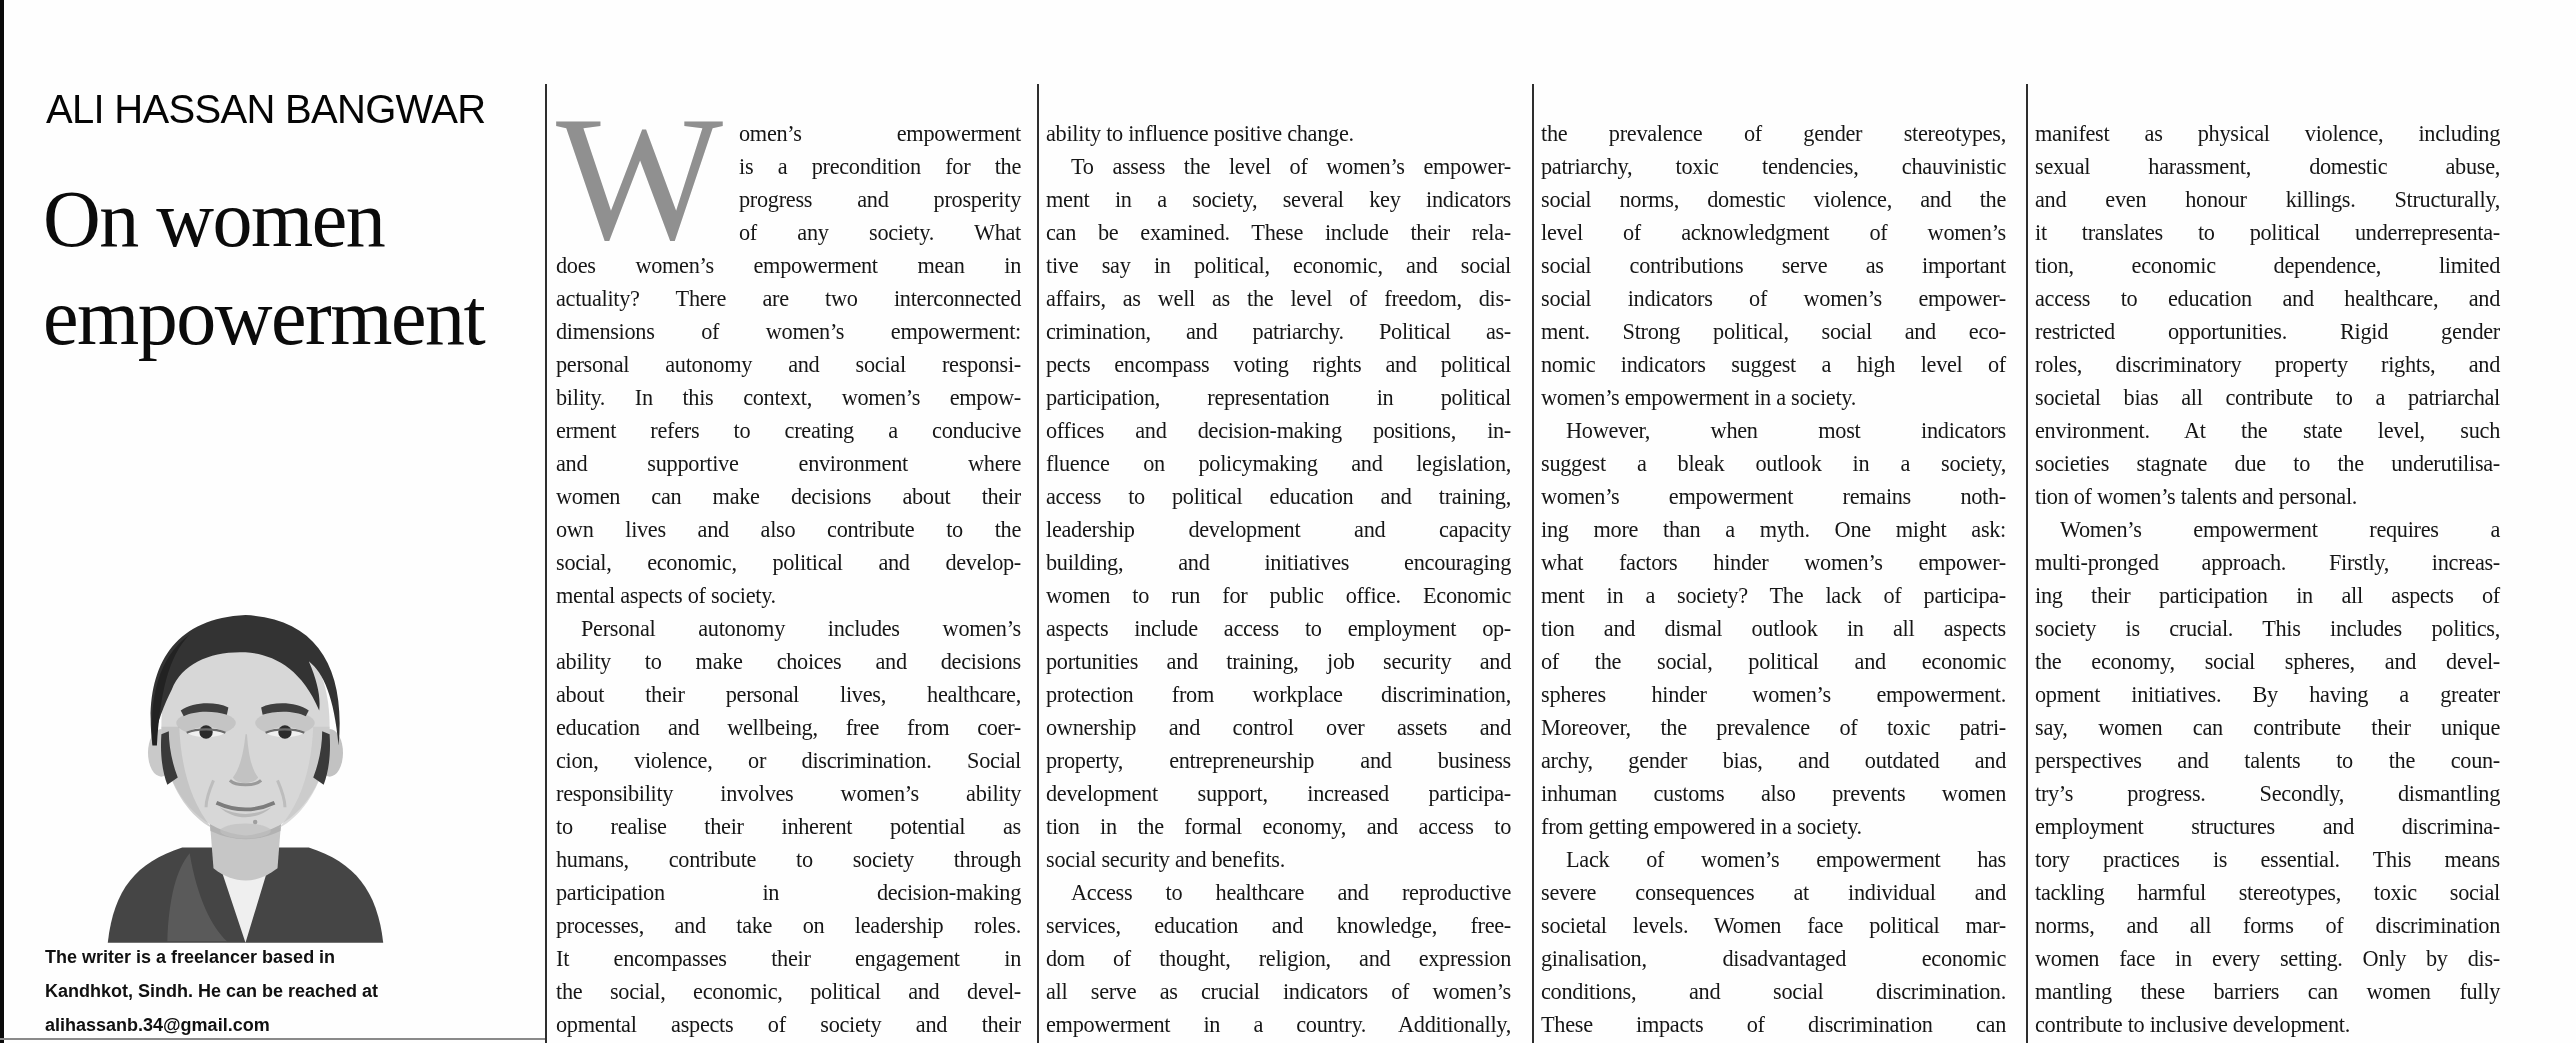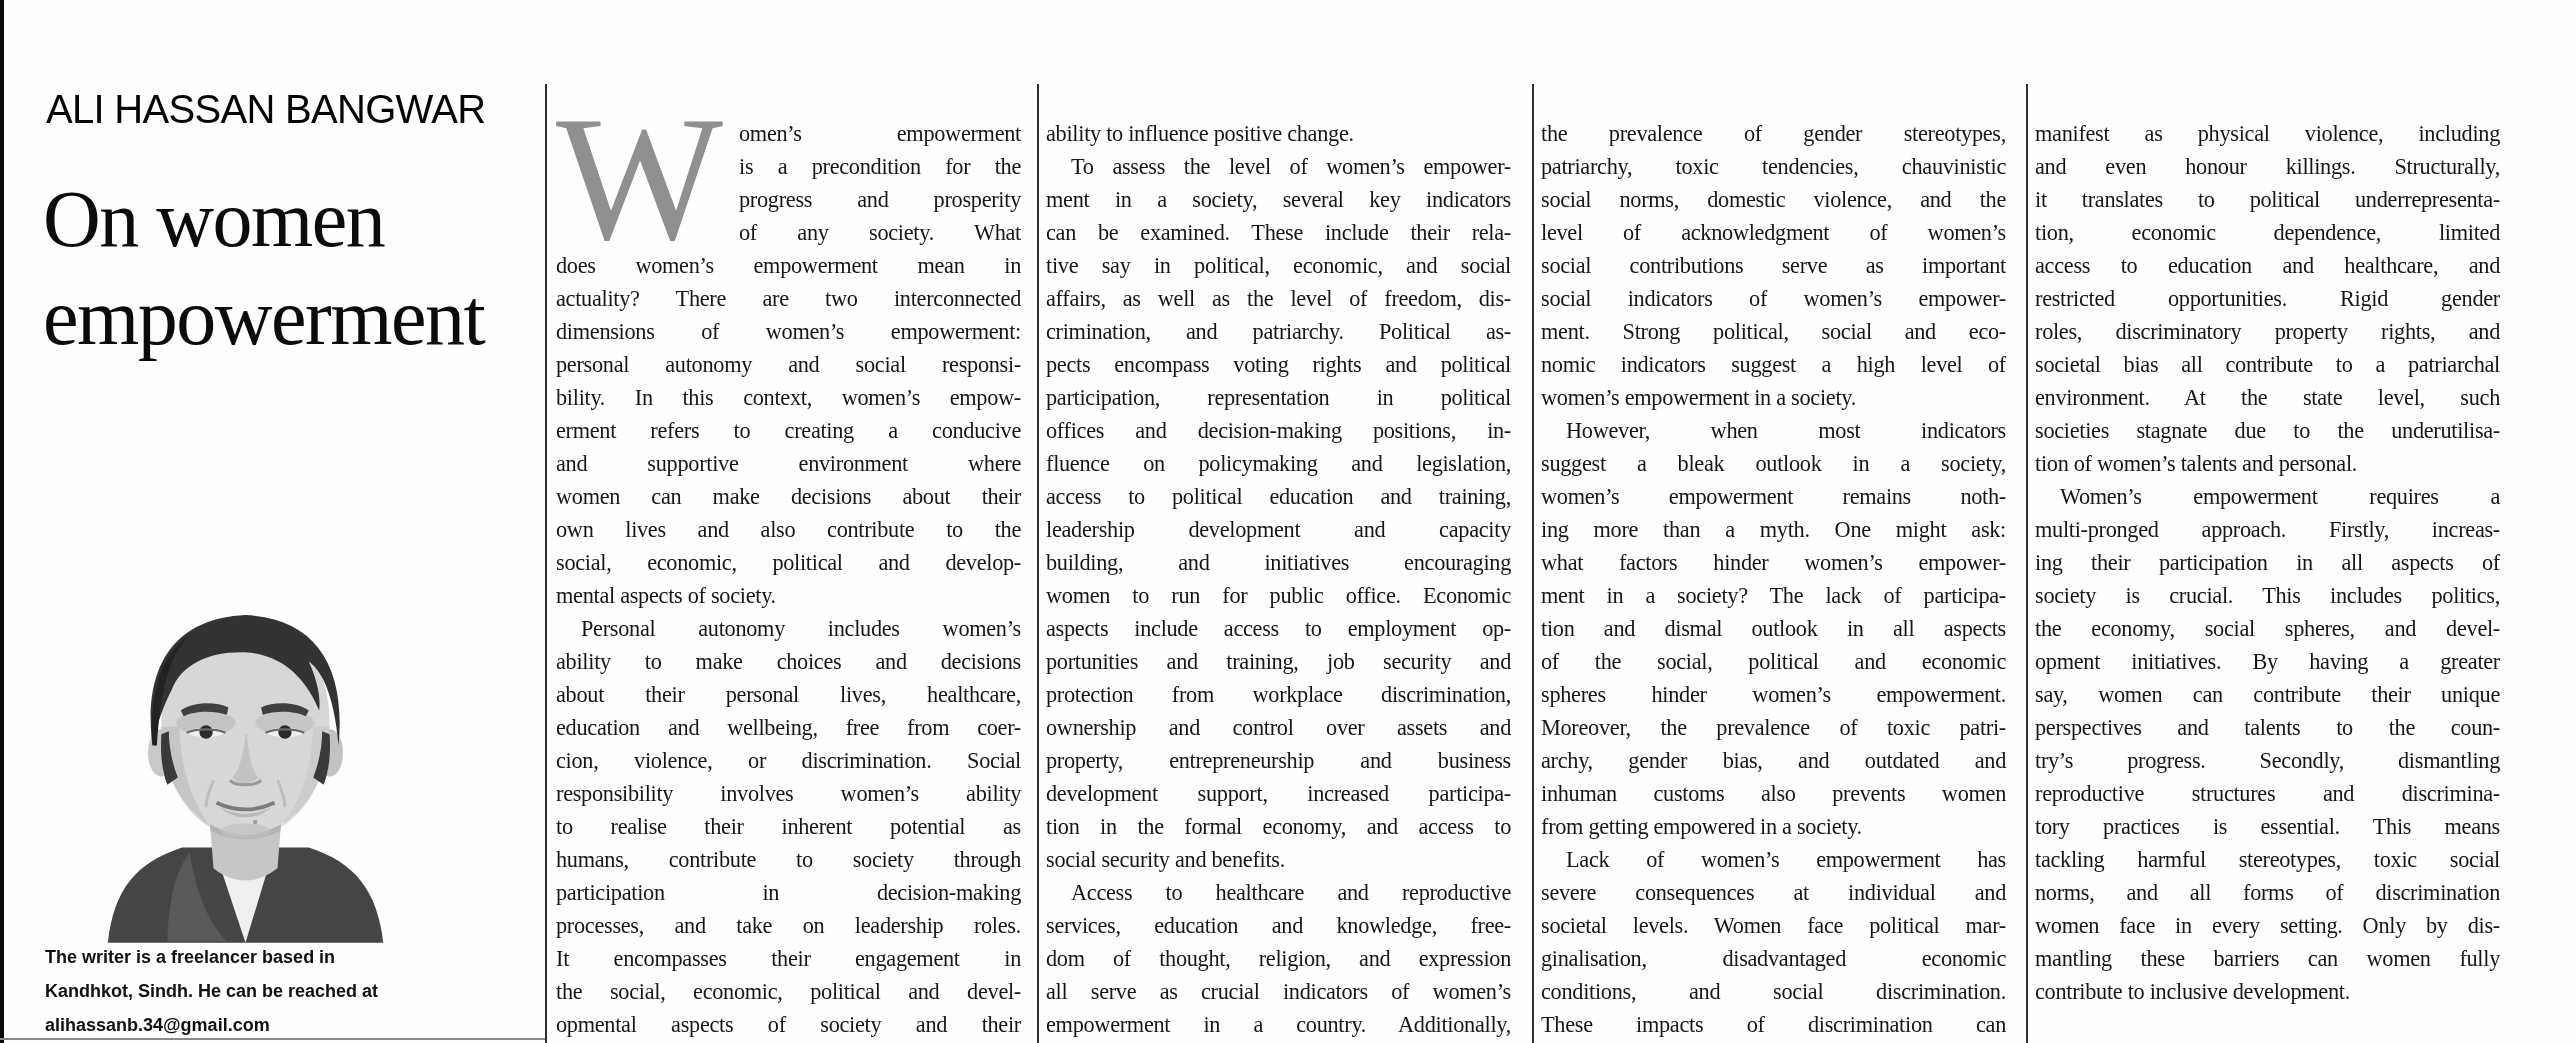--- a/index.html
+++ b/index.html
@@ -213,40 +213,41 @@
     <div class="line pend">from getting empowered in a society.</div>
     <div class="line indent">Lack of women’s empowerment has</div>
     <div class="line">severe consequences at individual and</div>
     <div class="line">societal levels. Women face political mar-</div>
     <div class="line">ginalisation, disadvantaged economic</div>
     <div class="line">conditions, and social discrimination.</div>
     <div class="line">These impacts of discrimination can</div>
   </div>
 <div class="column col4">
     <div class="line">manifest as physical violence, including</div>
+    <div class="line">sexual harassment, domestic abuse,</div>
     <div class="line">and even honour killings. Structurally,</div>
     <div class="line">it translates to political underrepresenta-</div>
     <div class="line">tion, economic dependence, limited</div>
     <div class="line">access to education and healthcare, and</div>
     <div class="line">restricted opportunities. Rigid gender</div>
     <div class="line">roles, discriminatory property rights, and</div>
     <div class="line">societal bias all contribute to a patriarchal</div>
     <div class="line">environment. At the state level, such</div>
     <div class="line">societies stagnate due to the underutilisa-</div>
     <div class="line pend">tion of women’s talents and personal.</div>
     <div class="line indent">Women’s empowerment requires a</div>
     <div class="line">multi-pronged approach. Firstly, increas-</div>
     <div class="line">ing their participation in all aspects of</div>
     <div class="line">society is crucial. This includes politics,</div>
     <div class="line">the economy, social spheres, and devel-</div>
     <div class="line">opment initiatives. By having a greater</div>
     <div class="line">say, women can contribute their unique</div>
     <div class="line">perspectives and talents to the coun-</div>
     <div class="line">try’s progress. Secondly, dismantling</div>
-    <div class="line">reproductive structures and discrimina-</div>
+    <div class="line">employment structures and discrimina-</div>
     <div class="line">tory practices is essential. This means</div>
     <div class="line">tackling harmful stereotypes, toxic social</div>
     <div class="line">norms, and all forms of discrimination</div>
     <div class="line">women face in every setting. Only by dis-</div>
     <div class="line">mantling these barriers can women fully</div>
     <div class="line pend">contribute to inclusive development.</div>
   </div>
 
 
 </body></html>

